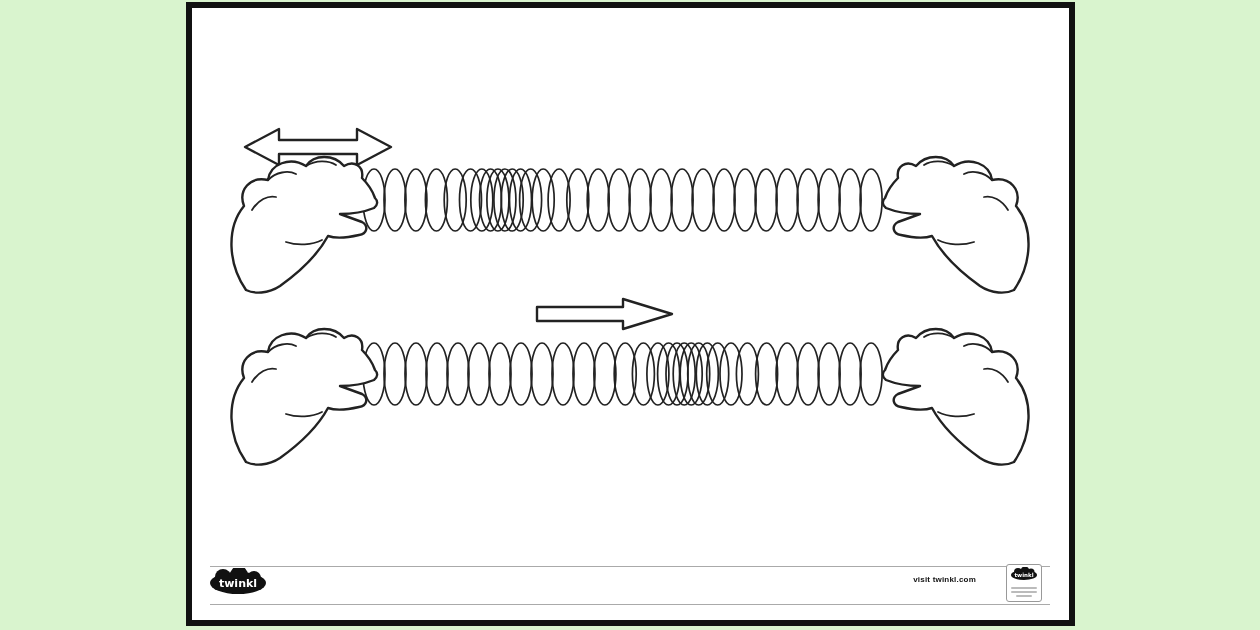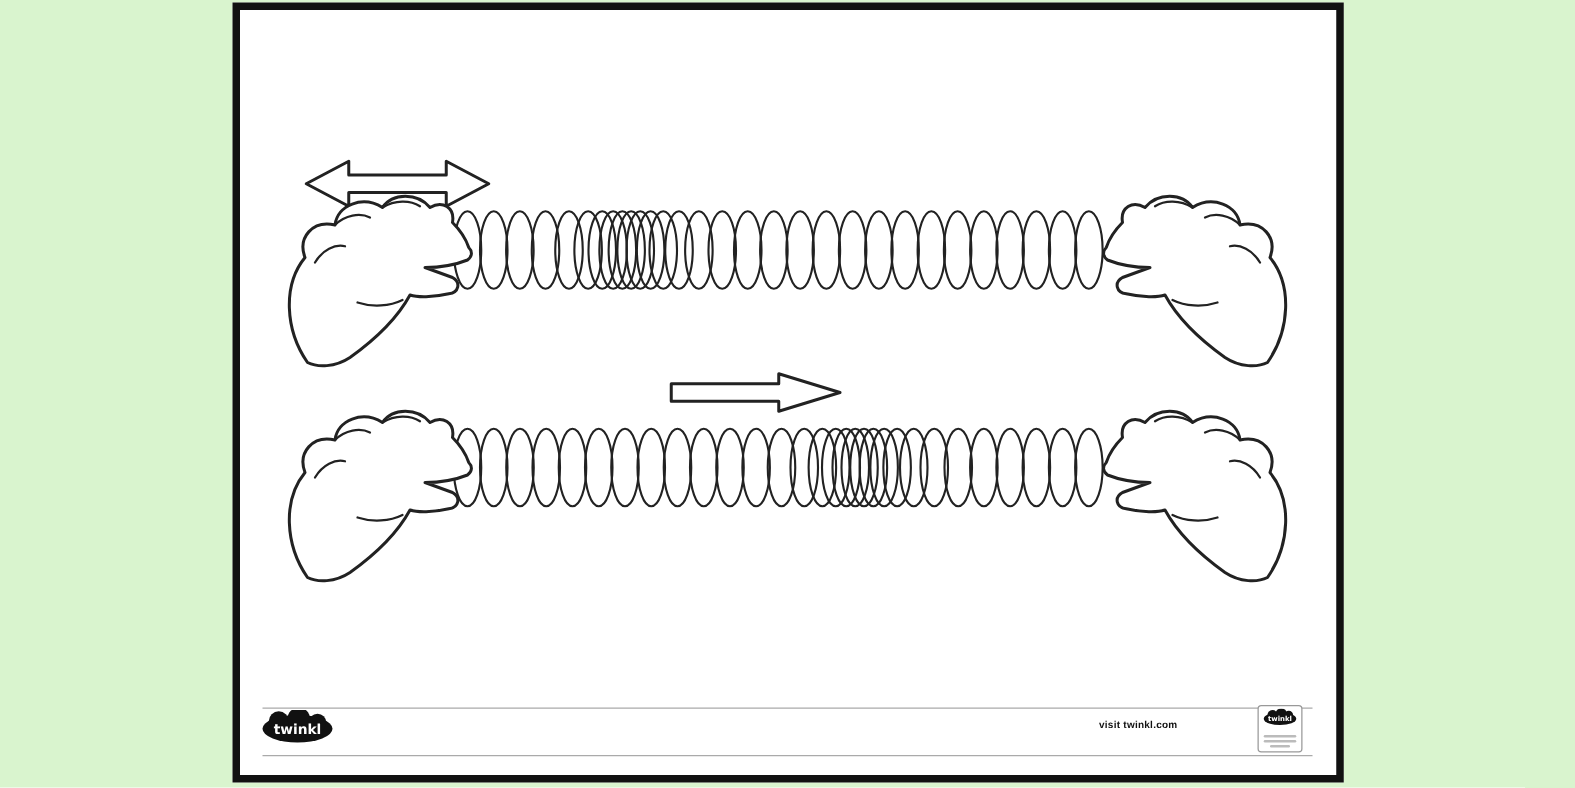--- a/index.html
+++ b/index.html
@@ -21,21 +21,21 @@
   }
   .coil{fill:none;stroke:#222222;stroke-width:1.7;}
   .hand-outline{fill:#ffffff;stroke:#222222;stroke-width:2.4;stroke-linejoin:round;stroke-linecap:round;}
   .hand-line{fill:none;stroke:#222222;stroke-width:1.8;stroke-linecap:round;}
   .arrow{fill:#ffffff;stroke:#222222;stroke-width:2.4;stroke-linejoin:round;}
   .footer-line{position:absolute;height:1px;background:#aaaaaa;}
   .footer-line.top{left:210px;top:566px;width:840px;}
   .footer-line.bottom{left:210px;top:604px;width:840px;}
   .logo-wrap{position:absolute;left:208px;top:568px;width:60px;height:28px;}
   .visit-text{
-    position:absolute;left:856px;top:575px;width:86px;
+    position:absolute;left:890px;top:575px;width:86px;
     text-align:right;font-size:8px;font-weight:bold;color:#111111;
     letter-spacing:0.2px;
   }
   .badge{
     position:absolute;left:1006px;top:564px;width:36px;height:38px;
     background:#ffffff;border:1px solid #999999;border-radius:3px;
     box-sizing:border-box;padding:2px 3px;
   }
   .badge .mini-bar{height:2px;background:#bbbbbb;margin:2px 1px 0 1px;border-radius:1px;}
   .badge .mini-bar.short{width:60%;margin-left:20%;}

